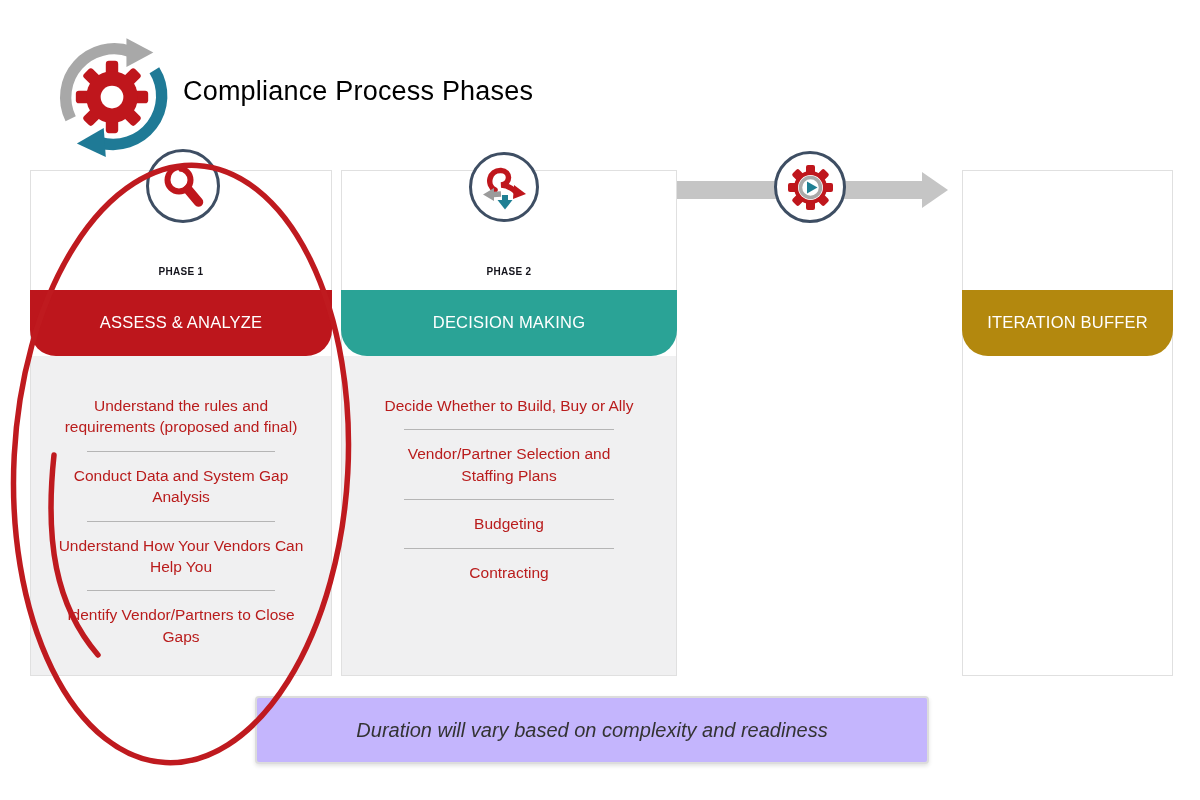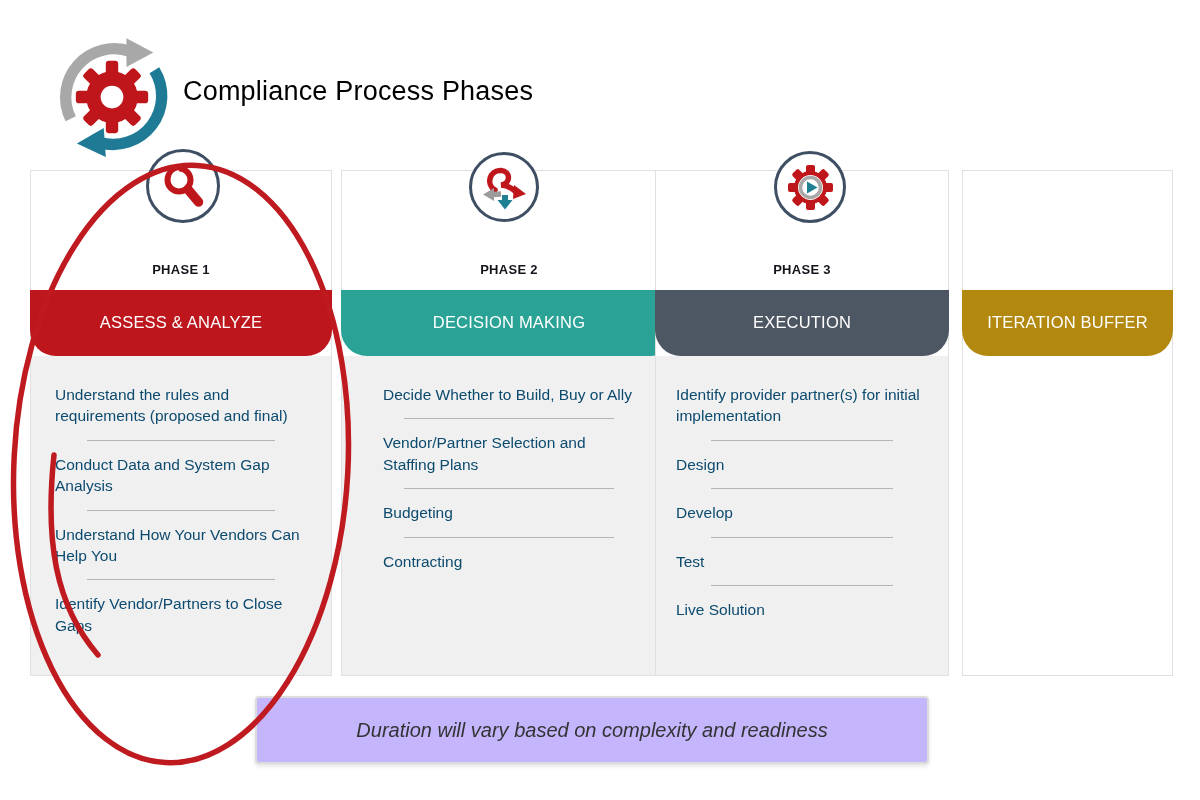--- a/index.html
+++ b/index.html
@@ -14,29 +14,29 @@
   
   .card{position:absolute;top:170px;height:506px;background:#ffffff;
         border:1px solid #e0e0e0;box-sizing:border-box;display:flex;flex-direction:column;}
   .c1{left:30px;width:302px;}
   .c2{left:341px;width:336px;}
   .c3{left:655px;width:294px;}
   .c4{left:962px;width:211px;}
 
   .icon-zone{height:106px;display:flex;flex-direction:column;justify-content:flex-end;
              align-items:center;padding-bottom:13px;background:#fff;}
-  .phase-label{font-size:13px;font-weight:bold;color:#14141c;letter-spacing:0.3px;}
+  .phase-label{font-size:10px;font-weight:bold;color:#14141c;letter-spacing:0.3px;}
 
   .hdr{height:66px;margin:0 -1px;display:flex;align-items:center;justify-content:center;
        border-radius:0 0 26px 26px;color:#fff;font-weight:normal;font-size:16.5px;
        letter-spacing:0.2px;text-align:center;line-height:1.3;padding:0 14px;box-sizing:border-box;}
 
   .body{flex:1;background:#f0f0f1;padding:26px 8px 0;}
-  .item{font-size:15.5px;color:#0c4a6e;text-align:left;line-height:1.38;
-        max-width:252px;margin:2px auto;}
+  .item{font-size:15.5px;color:#b91c1c;text-align:center;line-height:1.38;
+        max-width:252px;margin:13px auto;}
   .c4 .item{max-width:172px;font-size:15.5px;}
   .sep{width:66%;border:none;border-top:1px solid #b5b5b5;margin:13px auto;}
 
   
   .arrow{position:absolute;top:172px;height:36px;}
   .a1{left:31px;width:298px;} .a2{left:342px;width:302px;}
   .a3{left:656px;width:292px;} .a4{left:963px;width:207px;}
   .arrow .bar{position:absolute;left:0;right:24px;top:9px;height:18px;background:#c5c5c5;}
   .arrow .head{position:absolute;right:0;top:0;width:0;height:0;
                border-top:18px solid transparent;border-bottom:18px solid transparent;
@@ -127,37 +127,20 @@
       <div class="item">Decide Whether to Build, Buy or Ally</div>
       <hr class="sep">
       <div class="item">Vendor/Partner Selection and Staffing Plans</div>
       <hr class="sep">
       <div class="item">Budgeting</div>
       <hr class="sep">
       <div class="item">Contracting</div>
     </div>
   </div>
 
-  <div class="card c3">
-    <div class="icon-zone">
-      <span class="phase-label">PHASE 3</span>
-    </div>
-    <div class="hdr" style="background: rgb(77, 86, 99);">EXECUTION</div>
-    <div class="body">
-      <div class="item">Identify provider partner(s) for initial implementation</div>
-      <hr class="sep">
-      <div class="item">Design</div>
-      <hr class="sep">
-      <div class="item">Develop</div>
-      <hr class="sep">
-      <div class="item">Test</div>
-      <hr class="sep">
-      <div class="item">Live Solution</div>
-    </div>
-  </div>
 
   <div class="card c4">
     <div class="icon-zone">
       <span class="phase-label"></span>
     </div>
     <div class="hdr" style="background: rgb(179, 136, 14);">ITERATION BUFFER</div>
   </div>
 
   <div class="node n1">
     <svg width="46" height="46" viewBox="0 0 46 46">

